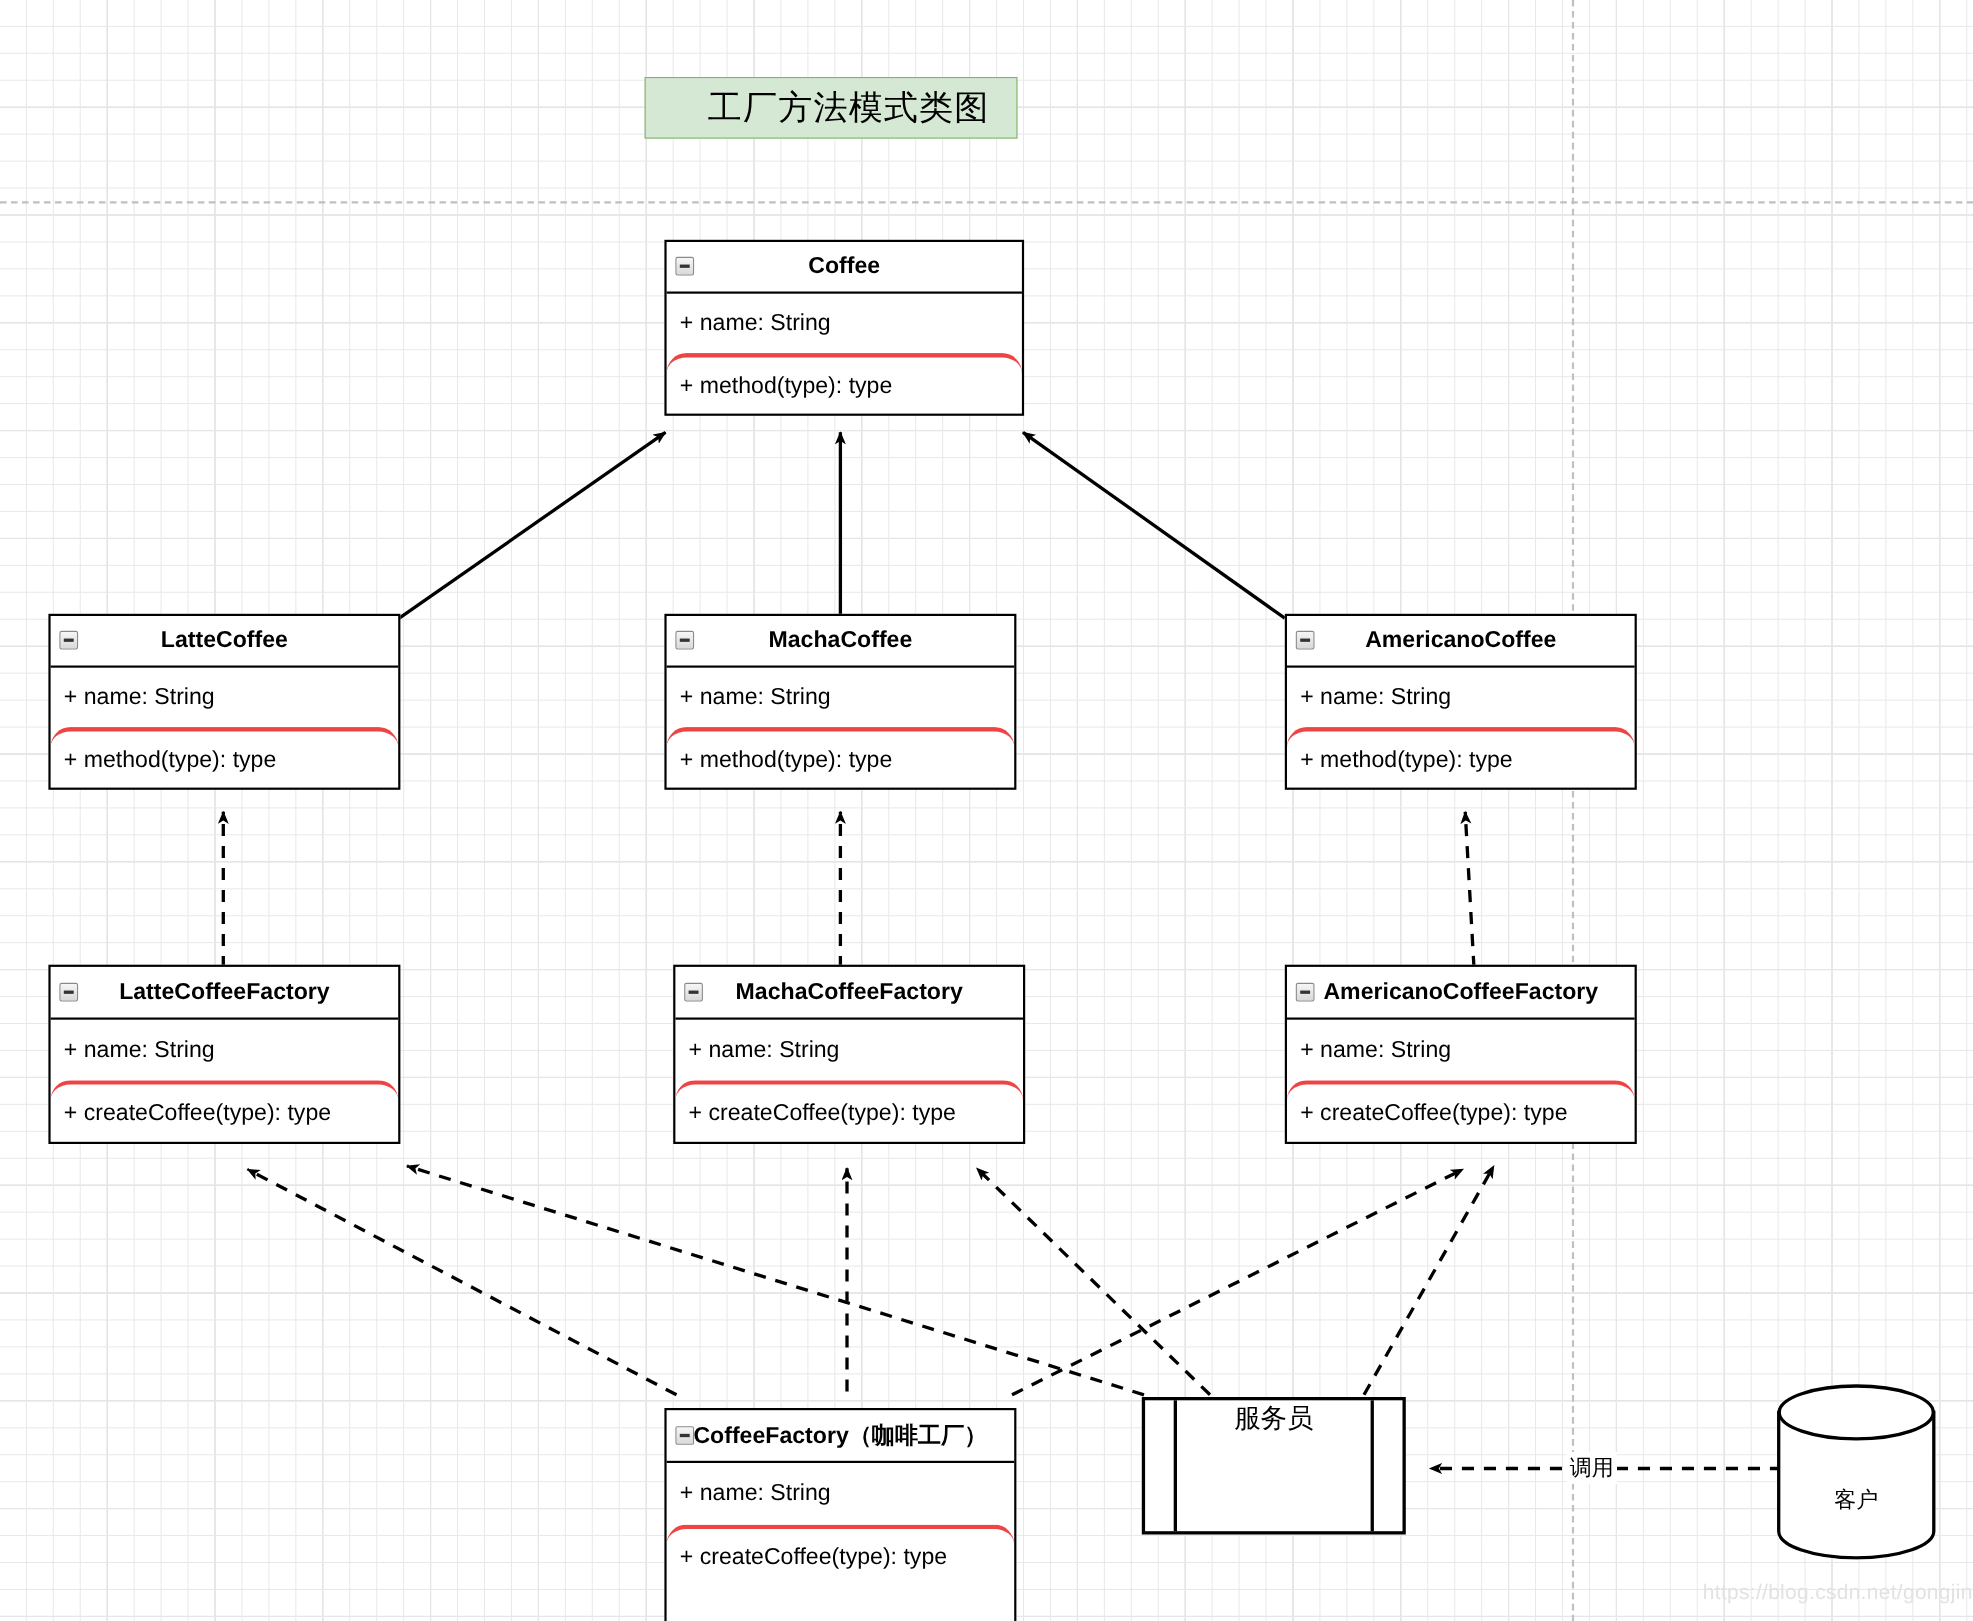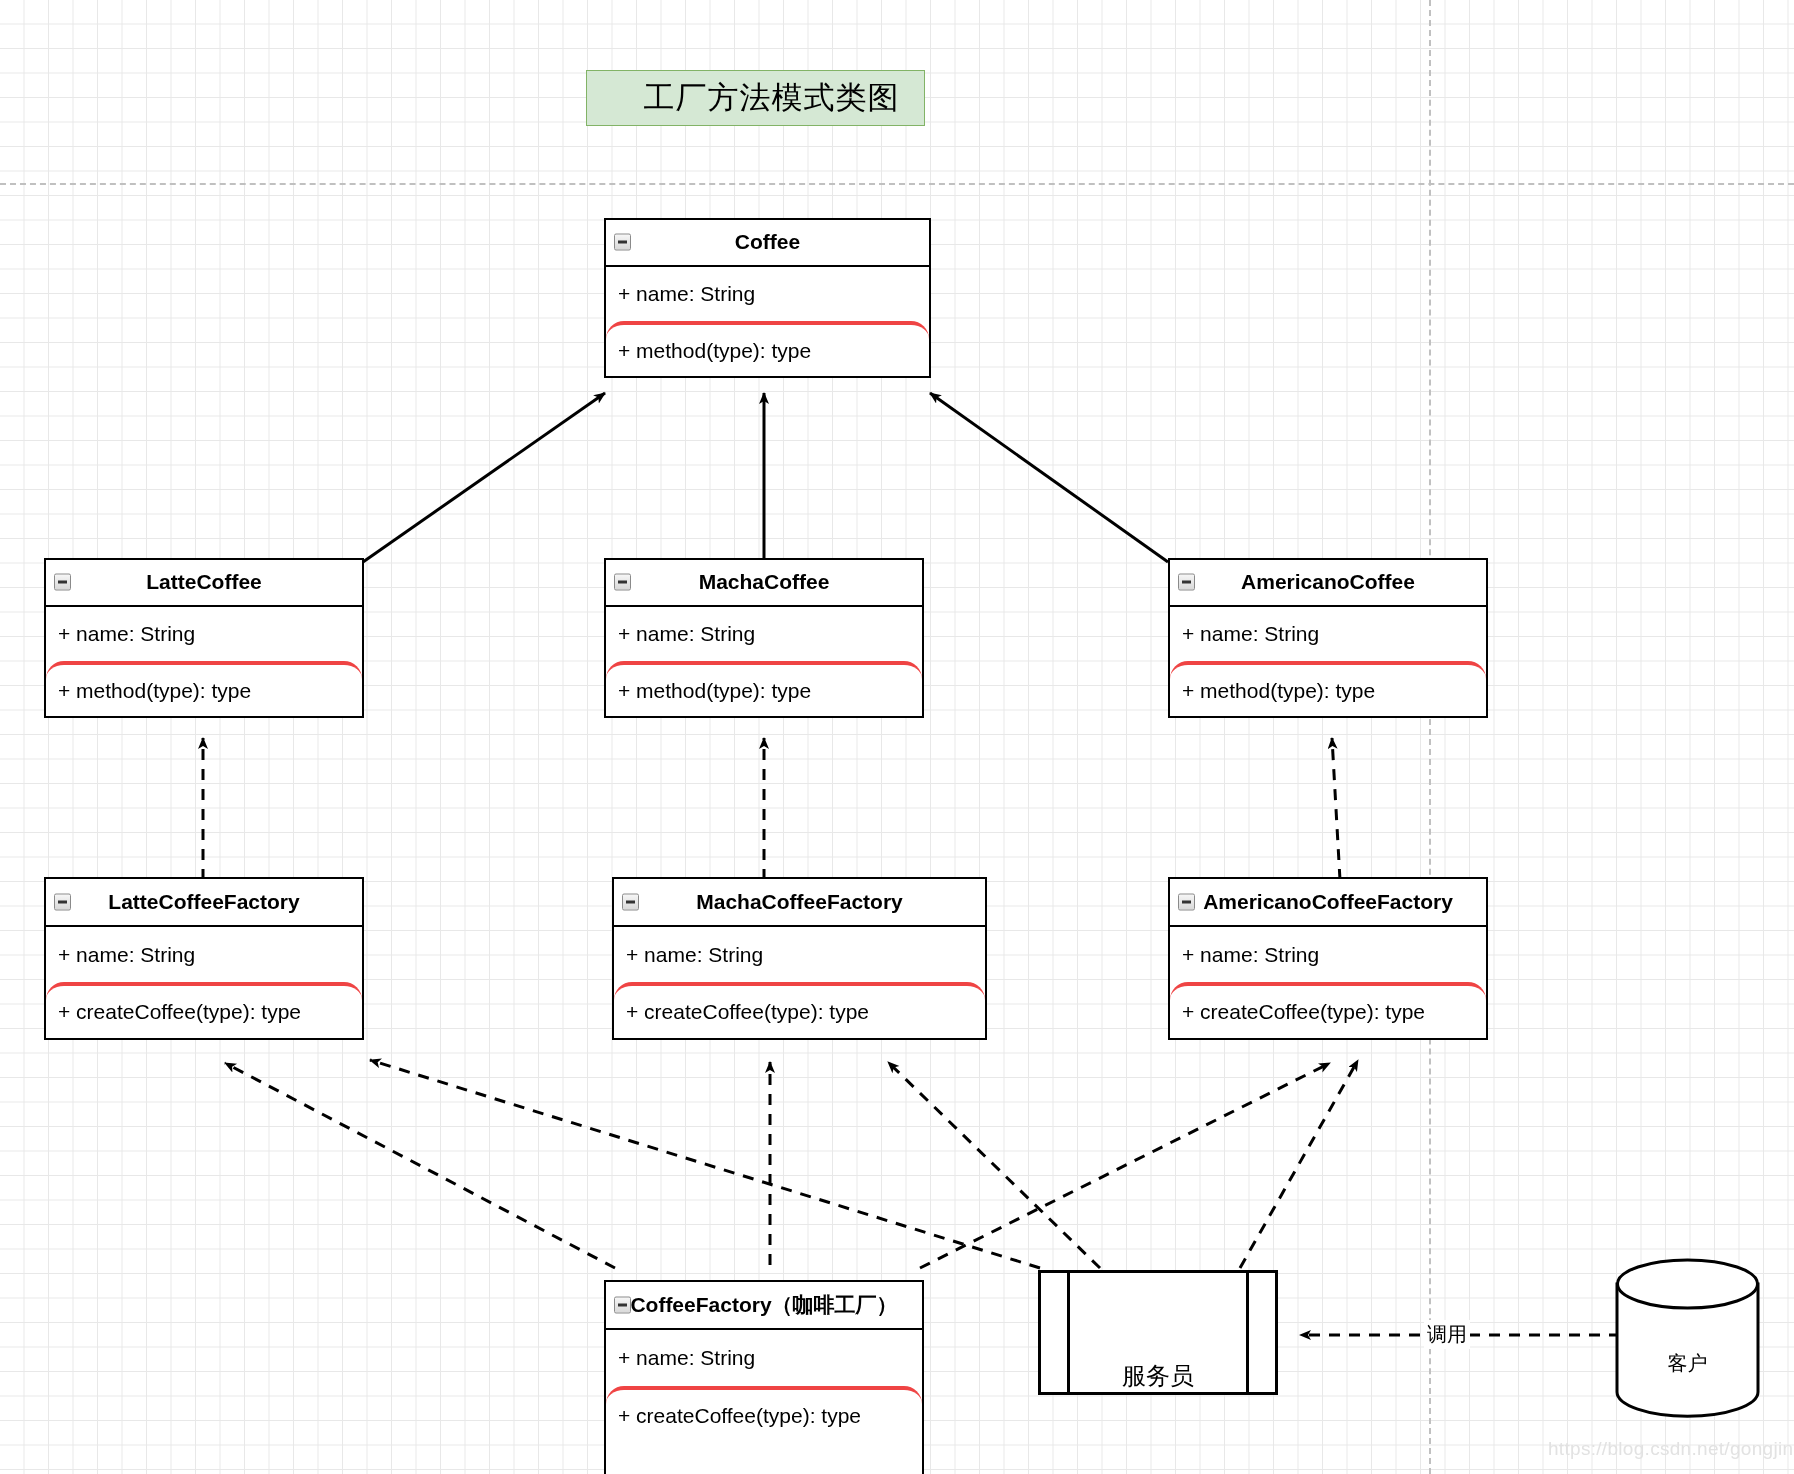--- a/index.html
+++ b/index.html
@@ -123,21 +123,21 @@
     margin-left: 0;
   }
 
   
   .process {
     position: absolute;
     background: #fff;
     border: 3px solid #000;
     box-sizing: border-box;
     display: flex;
-    align-items: flex-end;
+    align-items: flex-start;
     justify-content: center;
     font-size: 24px;
     color: #000;
   }
   .process::before, .process::after {
     content: "";
     position: absolute;
     top: 0; bottom: 0;
     width: 0;
     border-left: 3px solid #000;
@@ -271,21 +271,21 @@
     <div class="hdr">
       <span class="minus">
           <i></i>
         </span>
       <span class="ttl">LatteCoffeeFactory</span>
     </div>
     <div class="row">+ name: String</div>
     <div class="row sep">+ createCoffee(type): type</div>
   </div>
 
-  <div class="uml" style="left:612px; top:877px; width:375px; height:163px;text-align:center;">
+  <div class="uml" style="left:612px; top:877px; width:320px; height:163px;text-align:center;">
     <div class="hdr">
       <span class="minus">
           <i></i>
         </span>
       <span class="ttl">MachaCoffeeFactory</span>
     </div>
     <div class="row">+ name: String</div>
     <div class="row sep">+ createCoffee(type): type</div>
   </div>
 

